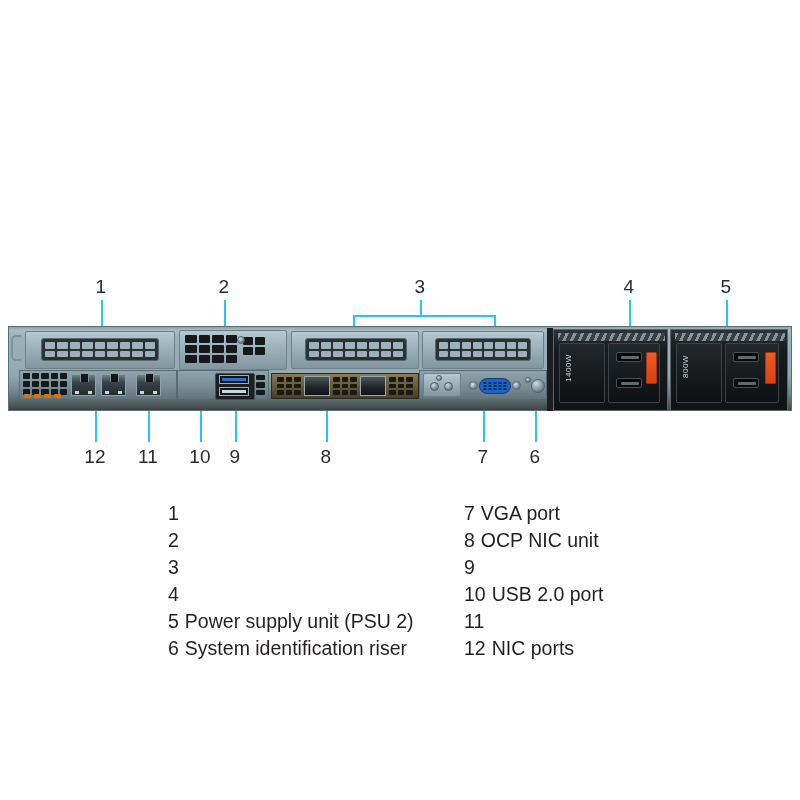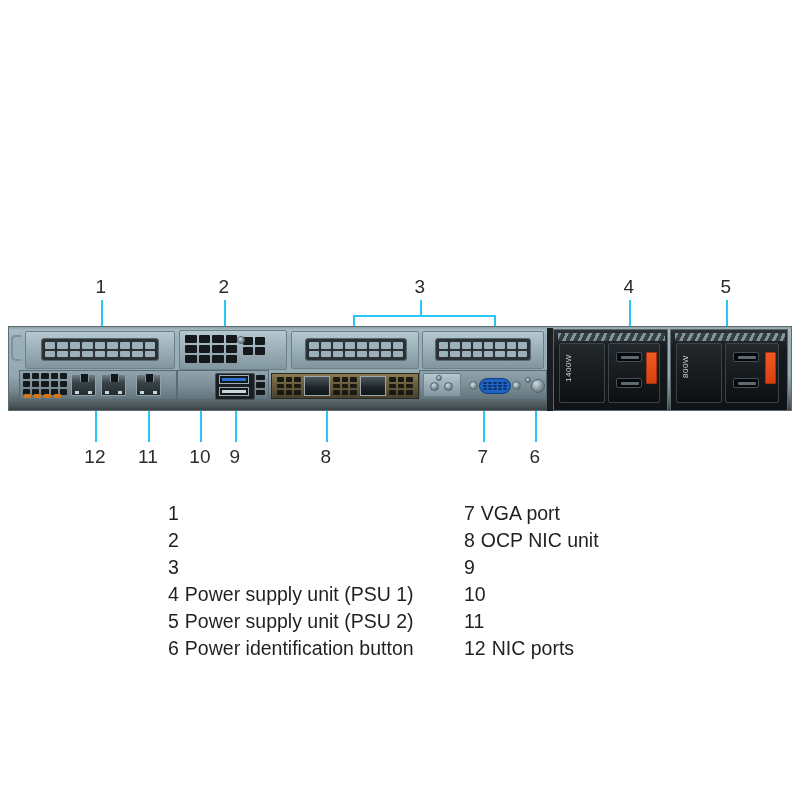--- a/index.html
+++ b/index.html
@@ -626,46 +626,46 @@
         <span class="legend-num">1</span>
       </div>
       <div class="legend-item">
         <span class="legend-num">2</span>
       </div>
       <div class="legend-item">
         <span class="legend-num">3</span>
       </div>
       <div class="legend-item">
         <span class="legend-num">4</span>
-        <span>Power supply unit (PSU 1)</span>
       </div>
       <div class="legend-item">
         <span class="legend-num">5</span>
         <span>Power supply unit (PSU 2)</span>
       </div>
       <div class="legend-item">
         <span class="legend-num">6</span>
-        <span>Power identification button</span>
+        <span>System identification riser</span>
       </div>
     </div>
 
     <div class="legend-col" id="legend-right">
       <div class="legend-item">
         <span class="legend-num">7</span>
         <span>VGA port</span>
       </div>
       <div class="legend-item">
         <span class="legend-num">8</span>
         <span>OCP NIC unit</span>
       </div>
       <div class="legend-item">
         <span class="legend-num">9</span>
       </div>
       <div class="legend-item">
         <span class="legend-num">10</span>
+        <span>USB 2.0 port</span>
       </div>
       <div class="legend-item">
         <span class="legend-num">11</span>
       </div>
       <div class="legend-item">
         <span class="legend-num">12</span>
         <span>NIC ports</span>
       </div>
     </div>
 

